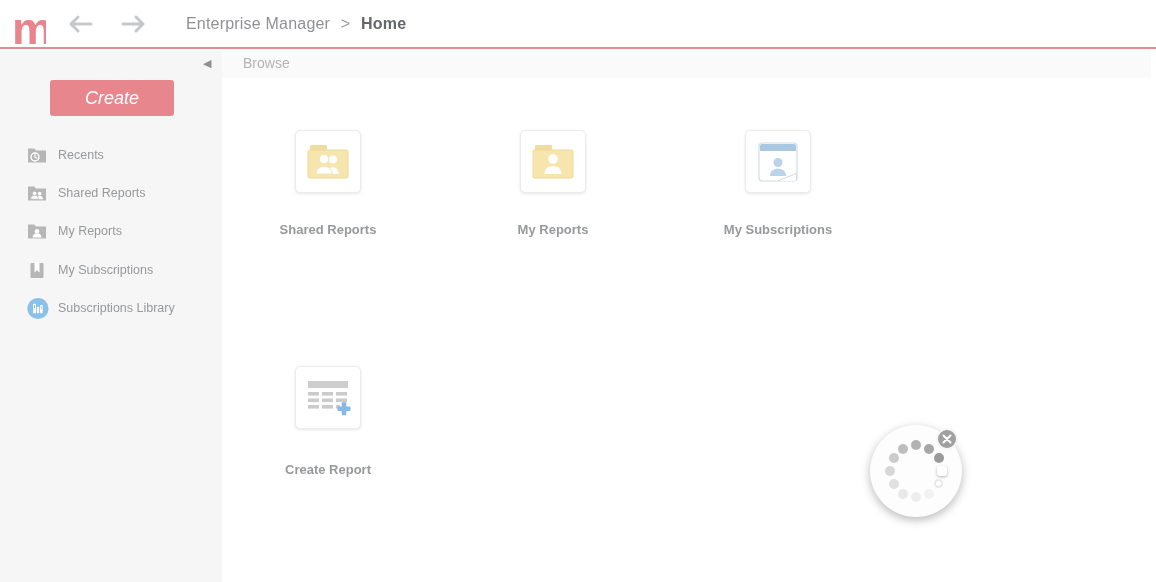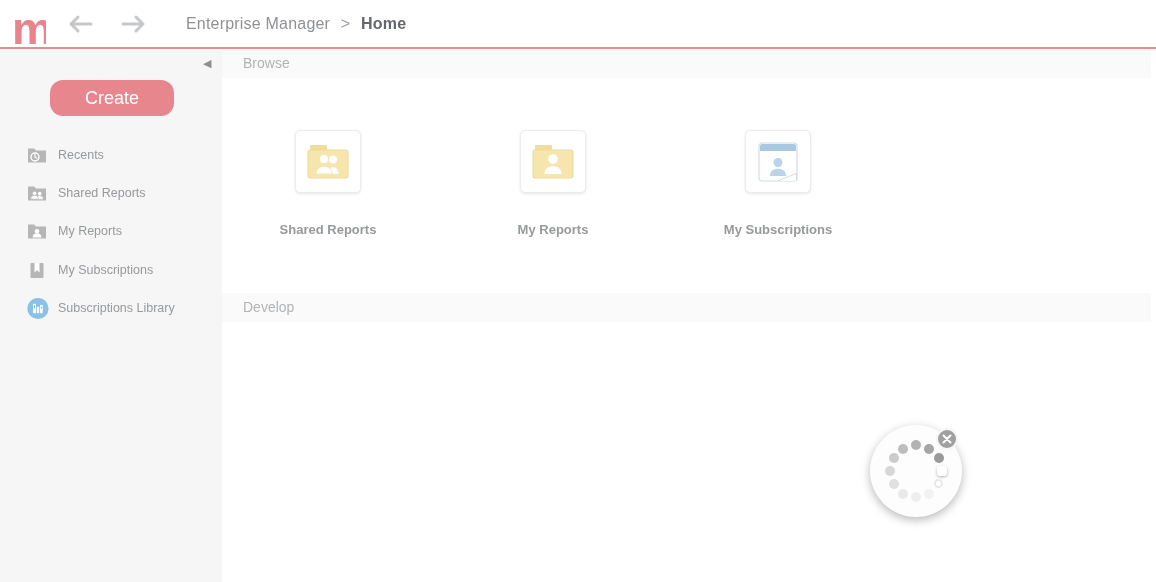--- a/index.html
+++ b/index.html
@@ -16,22 +16,22 @@
   .nav-arrow:first-of-type { margin-left:22px; }
   .breadcrumb { margin-left:40px; font-size:16px; color:#8f9194; letter-spacing:.2px; }
   .breadcrumb .sep { margin:0 6px; color:#9a9c9e; }
   .breadcrumb .current { color:#63666a; font-weight:bold; }
 
   
   .sidebar { position:absolute; left:0; top:51px; width:227px; height:531px; background:#f6f6f7; }
   .collapse { position:absolute; left:203px; top:6px; width:12px; height:12px;
               color:#8d8f91; font-size:11px; line-height:12px; cursor:pointer; }
   .create-btn { position:absolute; left:50px; top:29px; width:124px; height:36px;
-                background:#e8868e; border:none; border-radius:13px; color:#fff;
-                font-size:18px; font-family:"Liberation Sans",sans-serif; cursor:pointer; }
+                background:#e8868e; border:none; border-radius:3px; color:#fff;
+                font-size:18px; font-family:"Liberation Sans",sans-serif; cursor:pointer;font-style:italic; }
   .side-item { position:absolute; left:0; width:227px; height:38px; display:flex;
                align-items:center; padding-left:27px; cursor:pointer; }
   .side-item .ic { width:22px; height:20px; flex:0 0 22px; display:flex; align-items:center; }
   .side-item .lbl { margin-left:9px; font-size:12.5px; color:#97999b; white-space:nowrap; }
   #si-0 { top:85px; } #si-1 { top:123px; } #si-2 { top:161px; } #si-3 { top:200px; } #si-4 { top:238px; }
 
   
   .main { position:absolute; left:222px; top:51px; width:929px; height:531px; background:#fff; }
   .band { position:absolute; left:0; width:929px; height:29px; background:#fafafa;
           font-size:14px; color:#b1b3b5; line-height:29px; padding-left:21px; }
@@ -178,22 +178,40 @@
           <rect x="4" y="3" width="38" height="38" rx="3" fill="#fff" stroke="#d3dce5" stroke-width="1.2"></rect>
           <path d="M7 4 h32 a2 2 0 0 1 2 2 v5 h-36 v-5 a2 2 0 0 1 2-2 z" fill="#a9c8e2"></path>
           <circle cx="23" cy="22.5" r="4.5" fill="#b9d3ea"></circle>
           <path d="M15 36 c0-5 3.5-7.2 8-7.2 s8 2.2 8 7.2 z" fill="#b9d3ea"></path>
           <path d="M23 40.8 L41.5 33.5 L41.5 40.8" fill="#fff" stroke="#d3dce5" stroke-width="1"></path>
         </svg>
       </div>
       <div class="tile-label">My Subscriptions</div>
     </div>
 
-    <div class="band" id="band-develop">Develop</div>
-
+
+    <div class="tile-col" id="tg-3">
+      <div class="tile">
+        <svg viewBox="0 0 46 38" width="46" height="38">
+          <rect x="3" y="2" width="40" height="7" fill="#cecece"></rect>
+          <rect x="3" y="13" width="11" height="3.6" fill="#cbcbcb"></rect>
+          <rect x="17" y="13" width="11" height="3.6" fill="#cbcbcb"></rect>
+          <rect x="31" y="13" width="11" height="3.6" fill="#cbcbcb"></rect>
+          <rect x="3" y="19.5" width="11" height="3.6" fill="#cbcbcb"></rect>
+          <rect x="17" y="19.5" width="11" height="3.6" fill="#cbcbcb"></rect>
+          <rect x="31" y="19.5" width="11" height="3.6" fill="#cbcbcb"></rect>
+          <rect x="3" y="26" width="11" height="3.6" fill="#cbcbcb"></rect>
+          <rect x="17" y="26" width="11" height="3.6" fill="#cbcbcb"></rect>
+          <rect x="31" y="26" width="4" height="3.6" fill="#cbcbcb"></rect>
+          <rect x="32.5" y="27.5" width="13" height="4.6" rx="1" fill="#84b9e6"></rect>
+          <rect x="36.7" y="23.3" width="4.6" height="13" rx="1" fill="#84b9e6"></rect>
+        </svg>
+      </div>
+      <div class="tile-label">Create Report</div>
+    </div>
 
     <div class="spinner">
       <div class="dots">
           <span style="left: 41px; top: 15px; background: rgb(178, 178, 178);"></span>
           <span style="left: 54px; top: 18.5px; background: rgb(166, 166, 166);"></span>
           <span style="left: 63.5px; top: 28px; background: rgb(154, 154, 154);"></span>
           <span style="left: 67px; top: 41px; background: rgb(255, 255, 255); border-radius: 3px; box-shadow: rgba(0, 0, 0, 0.3) 0px 1px 3px;"></span>
           <span style="left: 63.5px; top: 54px; background: rgb(255, 255, 255); border: 2px solid rgb(232, 232, 232); width: 9px; height: 9px;"></span>
           <span style="left: 54px; top: 63.5px; background: rgb(242, 242, 242);"></span>
           <span style="left: 41px; top: 67px; background: rgb(238, 238, 238);"></span>

